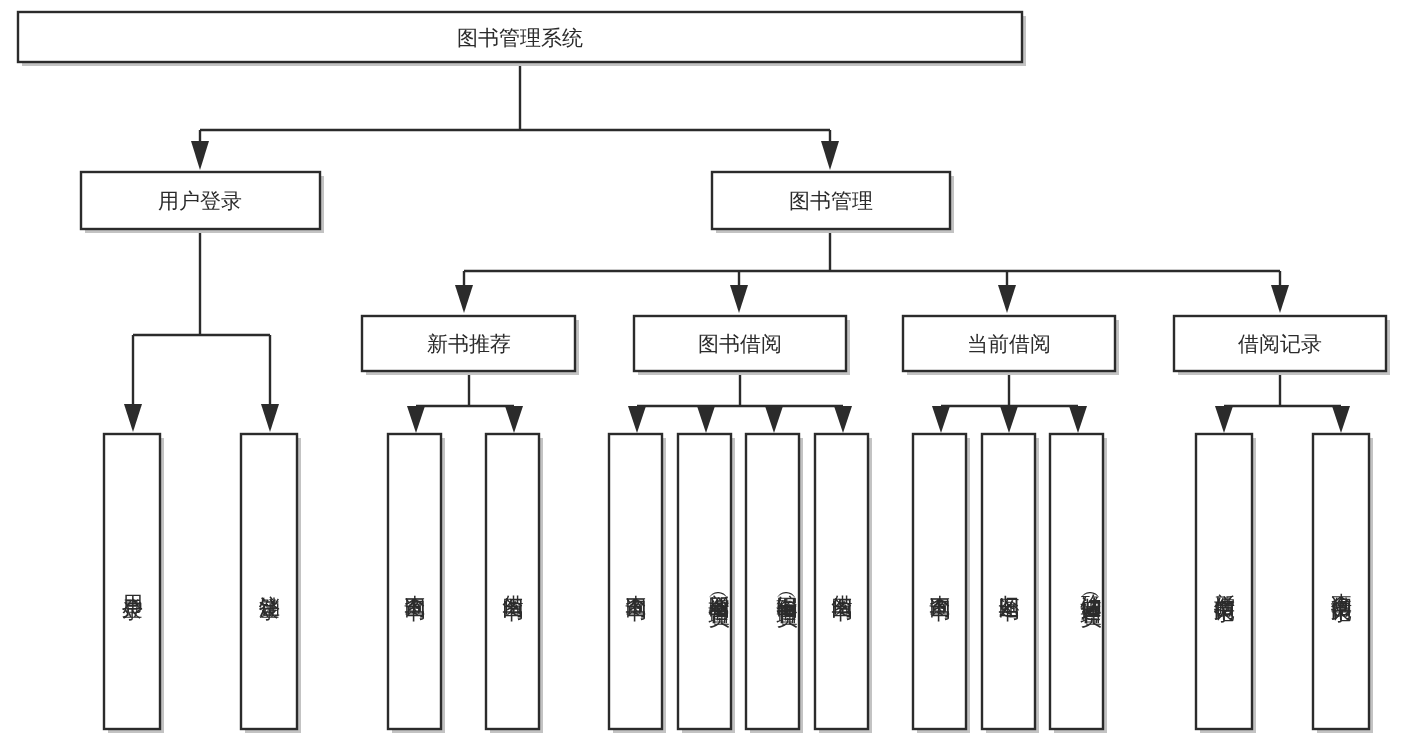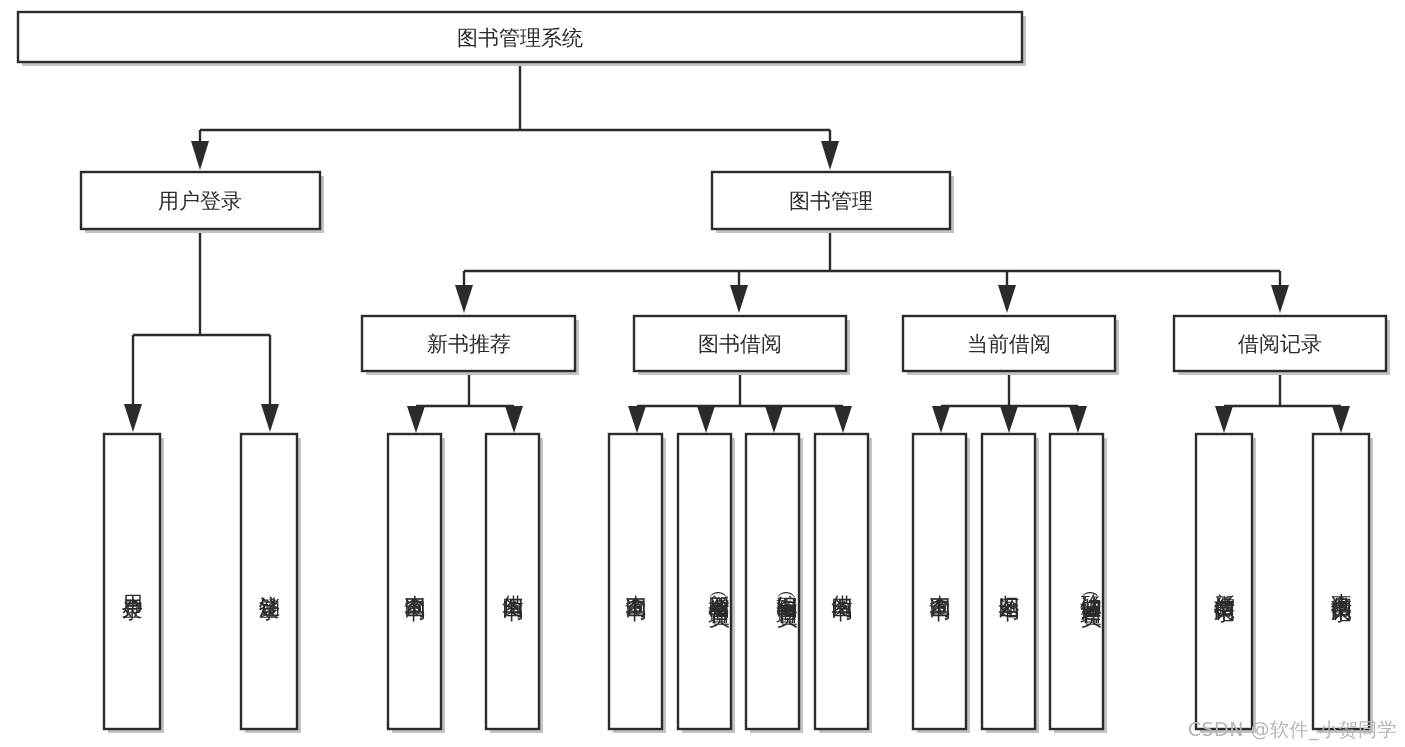--- a/index.html
+++ b/index.html
@@ -250,14 +250,13 @@
   <div class="vlabel" style="left:746px;top:442px;width:53px;height:287px;">编辑图书（管理员）</div>
   <div class="vlabel mid" style="left:815px;top:434px;width:53px;height:295px;">借阅图书</div>
 
   <div class="vlabel mid" style="left:913px;top:434px;width:53px;height:295px;">查询图书</div>
   <div class="vlabel mid" style="left:982px;top:434px;width:53px;height:295px;">归还图书</div>
   <div class="vlabel" style="left:1050px;top:442px;width:53px;height:287px;">确认归还（管理员）</div>
 
   <div class="vlabel mid" style="left:1196px;top:434px;width:56px;height:295px;">新增借阅记录</div>
   <div class="vlabel mid" style="left:1313px;top:434px;width:56px;height:295px;">查询借阅记录</div>
 
-  <div class="watermark">CSDN @软件_小贺同学</div>
 </div>
 
 </body></html>

